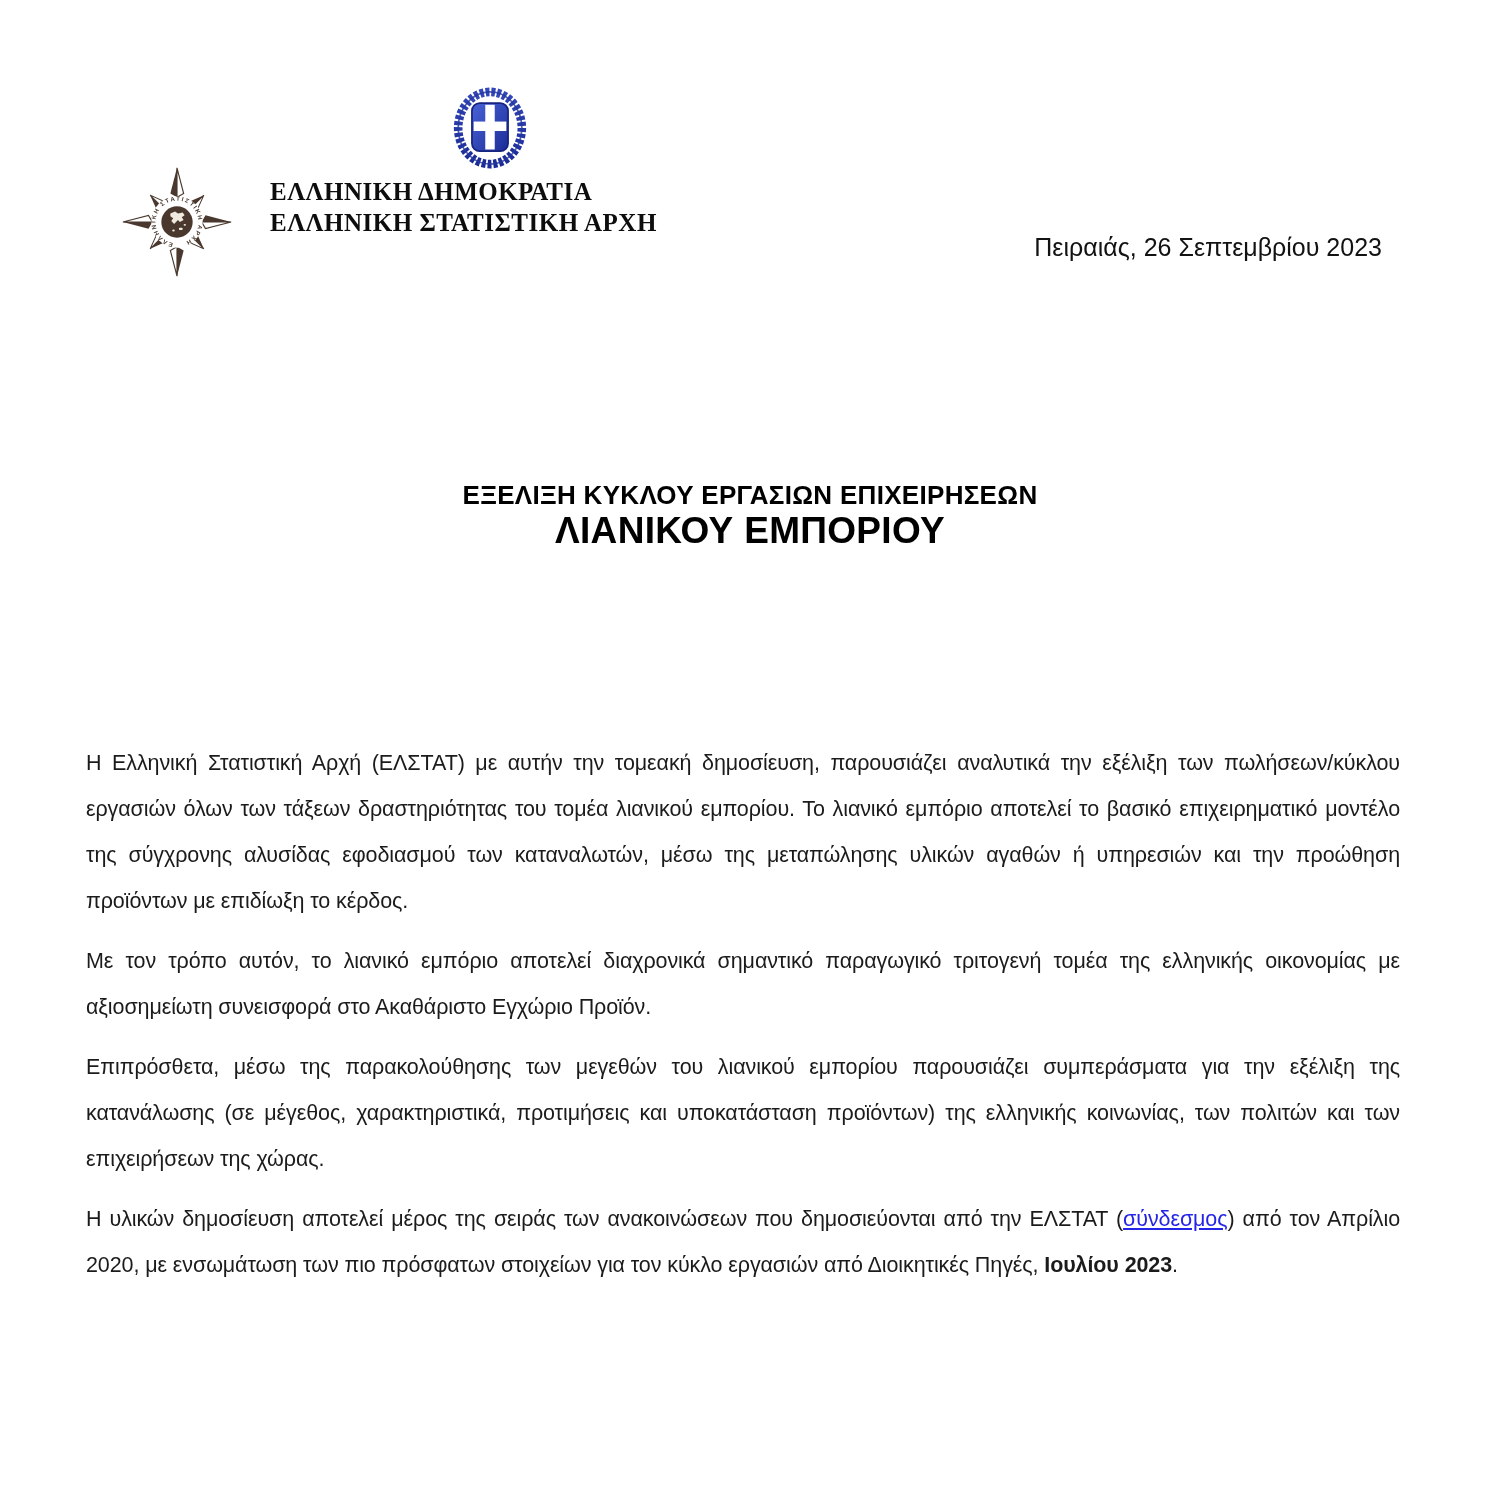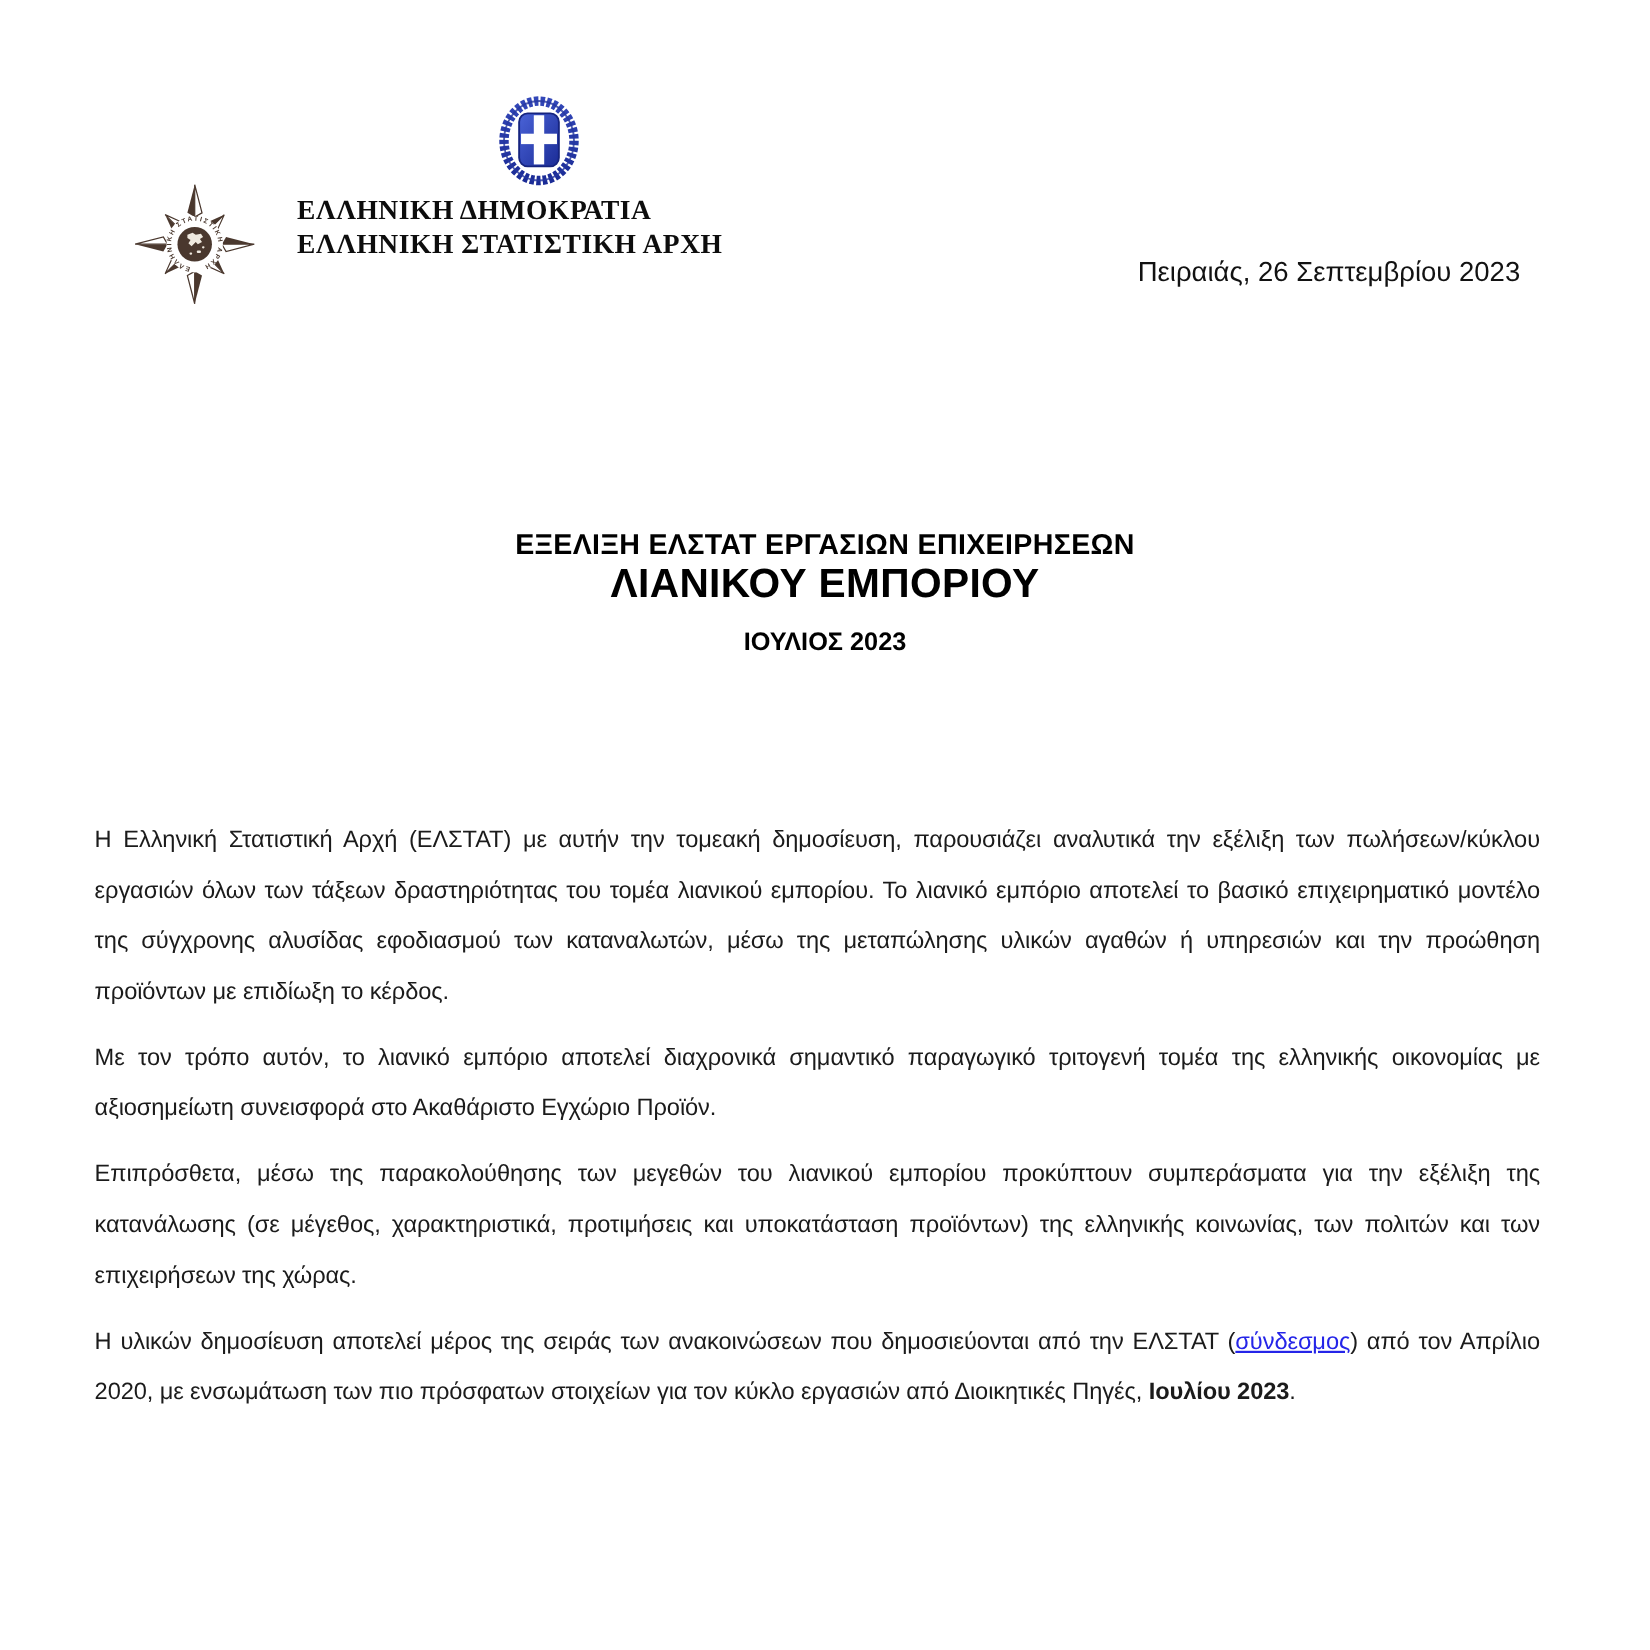--- a/index.html
+++ b/index.html
@@ -116,25 +116,24 @@
       <rect x="44.5" y="20" width="11" height="52" fill="#ffffff"></rect>
       <rect x="31" y="39.5" width="38" height="11" fill="#ffffff"></rect>
     </svg>
     <div class="gov-line">ΕΛΛΗΝΙΚΗ ΔΗΜΟΚΡΑΤΙΑ</div>
     <div class="gov-line">ΕΛΛΗΝΙΚΗ ΣΤΑΤΙΣΤΙΚΗ ΑΡΧΗ</div>
   </div>
 
   <div class="dateline">Πειραιάς, 26 Σεπτεμβρίου 2023</div>
 
   <div class="title-block">
-    <div class="title-1">ΕΞΕΛΙΞΗ ΕΛΣΤΑΤ ΕΡΓΑΣΙΩΝ ΕΠΙΧΕΙΡΗΣΕΩΝ</div>
+    <div class="title-1">ΕΞΕΛΙΞΗ ΚΥΚΛΟΥ ΕΡΓΑΣΙΩΝ ΕΠΙΧΕΙΡΗΣΕΩΝ</div>
     <div class="title-2">ΛΙΑΝΙΚΟΥ ΕΜΠΟΡΙΟΥ</div>
-    <div class="title-3">ΙΟΥΛΙΟΣ 2023</div>
   </div>
 
   <div class="body-block">
     <p>Η Ελληνική Στατιστική Αρχή (ΕΛΣΤΑΤ) με αυτήν την τομεακή δημοσίευση, παρουσιάζει αναλυτικά την εξέλιξη των πωλήσεων/κύκλου εργασιών όλων των τάξεων δραστηριότητας του τομέα λιανικού εμπορίου. Το λιανικό εμπόριο αποτελεί το βασικό επιχειρηματικό μοντέλο της σύγχρονης αλυσίδας εφοδιασμού των καταναλωτών, μέσω της μεταπώλησης υλικών αγαθών ή υπηρεσιών και την προώθηση προϊόντων με επιδίωξη το κέρδος.</p>
     <p>Με τον τρόπο αυτόν, το λιανικό εμπόριο αποτελεί διαχρονικά σημαντικό παραγωγικό τριτογενή τομέα της ελληνικής οικονομίας με αξιοσημείωτη συνεισφορά στο Ακαθάριστο Εγχώριο Προϊόν.</p>
-    <p>Επιπρόσθετα, μέσω της παρακολούθησης των μεγεθών του λιανικού εμπορίου προκύπτουν συμπεράσματα για την εξέλιξη της κατανάλωσης (σε μέγεθος, χαρακτηριστικά, προτιμήσεις και υποκατάσταση προϊόντων) της ελληνικής κοινωνίας, των πολιτών και των επιχειρήσεων της χώρας.</p>
+    <p>Επιπρόσθετα, μέσω της παρακολούθησης των μεγεθών του λιανικού εμπορίου παρουσιάζει συμπεράσματα για την εξέλιξη της κατανάλωσης (σε μέγεθος, χαρακτηριστικά, προτιμήσεις και υποκατάσταση προϊόντων) της ελληνικής κοινωνίας, των πολιτών και των επιχειρήσεων της χώρας.</p>
     <p><span>Η υλικών δημοσίευση αποτελεί μέρος της σειράς των ανακοινώσεων που δημοσιεύονται από την ΕΛΣΤΑΤ (</span><a class="doc-link">σύνδεσμος</a><span>) από τον Απρίλιο 2020, με ενσωμάτωση των πιο πρόσφατων στοιχείων για τον κύκλο εργασιών από Διοικητικές Πηγές, </span><span class="b">Ιουλίου 2023</span><span>.</span></p>
   </div>
 
 </div>
 
 </body></html>

